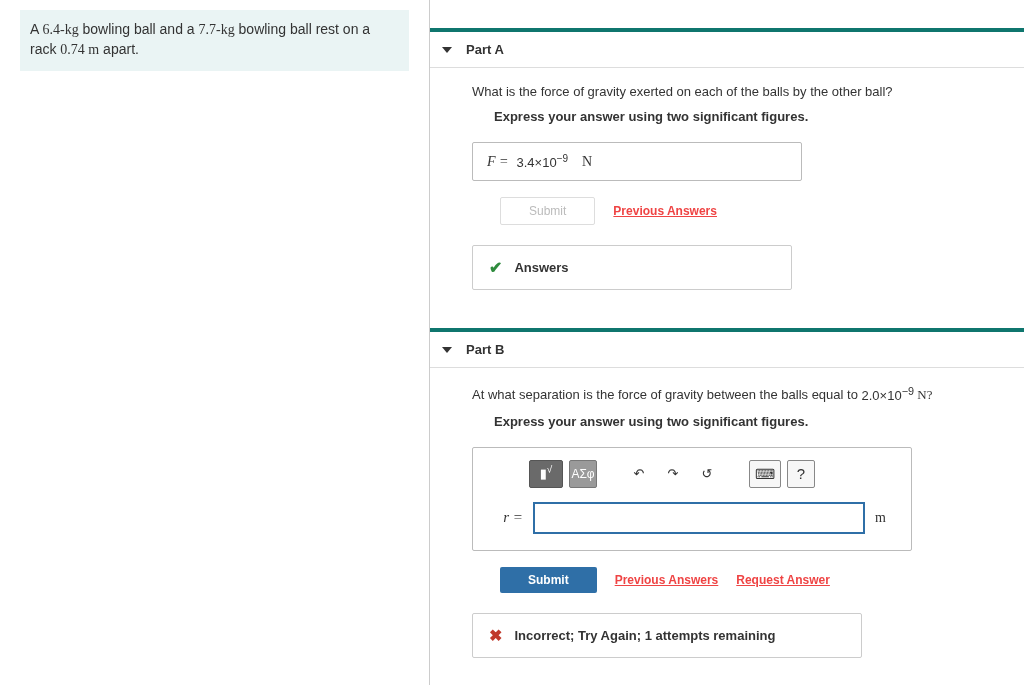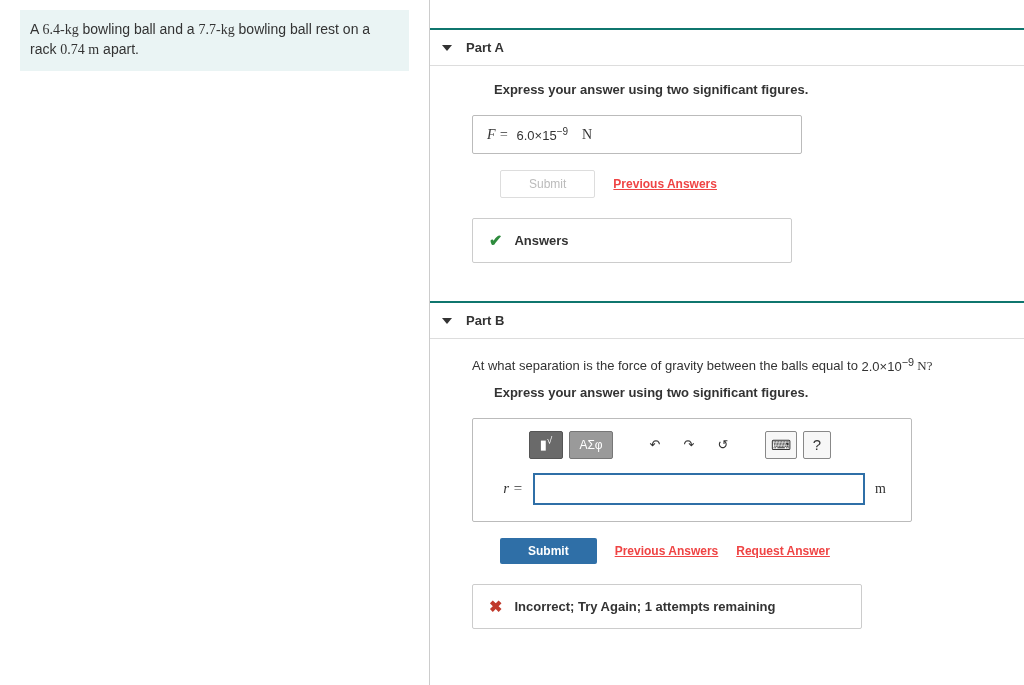--- a/index.html
+++ b/index.html
@@ -21,21 +21,21 @@
   .problem-statement {
     background: #eaf4f4;
     padding: 10px 12px 12px 10px;
     font-size: 14px;
     line-height: 1.4;
   }
   .problem-statement .math { font-family: Georgia, serif; }
   .right-col { flex: 1; padding: 0; }
   .part-block { margin-top: 28px; }
   .part-header {
-    border-top: 2px solid #0f766e;
+    border-top: 4px solid #0f766e;
     border-bottom: 1px solid #ddd;
     padding: 10px 20px 10px 12px;
     display: flex;
     align-items: center;
     gap: 14px;
   }
   .part-header .caret {
     width: 0; height: 0;
     border-left: 5px solid transparent;
     border-right: 5px solid transparent;
@@ -120,21 +120,21 @@
   .tool {
     border: 1px solid #888;
     border-radius: 2px;
     width: 34px; height: 28px;
     display: flex; align-items: center; justify-content: center;
     font-size: 13px;
     background: #f7f7f7;
     cursor: pointer;
   }
   .tool.dark { background: #6a6a6a; color: #fff; border-color:#555;}
-  .tool.greek { background: #9a9a9a; color:#fff; border-color:#777; width:44px; font-size:12px;}
+  .tool.greek { background: #9a9a9a; color:#fff; border-color:#777; width:28px; font-size:12px;}
   .tool.plain { background:#fff; border:none; width:28px;}
   .tool.keyb { width:32px; font-size:14px;}
   .tool.help { width:28px; font-size:15px;}
   .input-row { display:flex; align-items:center; gap:10px; }
   .input-row .lhs { font-family: Georgia, serif; font-style: italic; font-size:15px; width:34px; text-align:right;}
   .input-row input {
     flex:1;
     border: 2px solid #2f6fa7;
     height: 32px;
     padding: 4px 6px;
@@ -156,26 +156,27 @@
   </div>
 
   <div class="right-col">
 
     <div class="part-block">
       <div class="part-header">
         <div class="caret"></div>
         <div class="title">Part A</div>
       </div>
       <div class="part-body">
+        <div class="q-text">What is the force of gravity exerted on each of the balls by the other ball?</div>
         <div class="q-instr">Express your answer using two significant figures.</div>
 
         <div class="answer-line">
           <span>F =</span>
           <span class="val">
-            <span>6.0×15</span><sup>−9</sup>
+            <span>3.4×10</span><sup>−9</sup>
           </span>
           <span class="unit">N</span>
         </div>
 
         <div class="actions">
           <button class="btn btn-submit-disabled">Submit</button>
           <a class="link">Previous Answers</a>
         </div>
 
         <div class="feedback" style="width:320px;">

